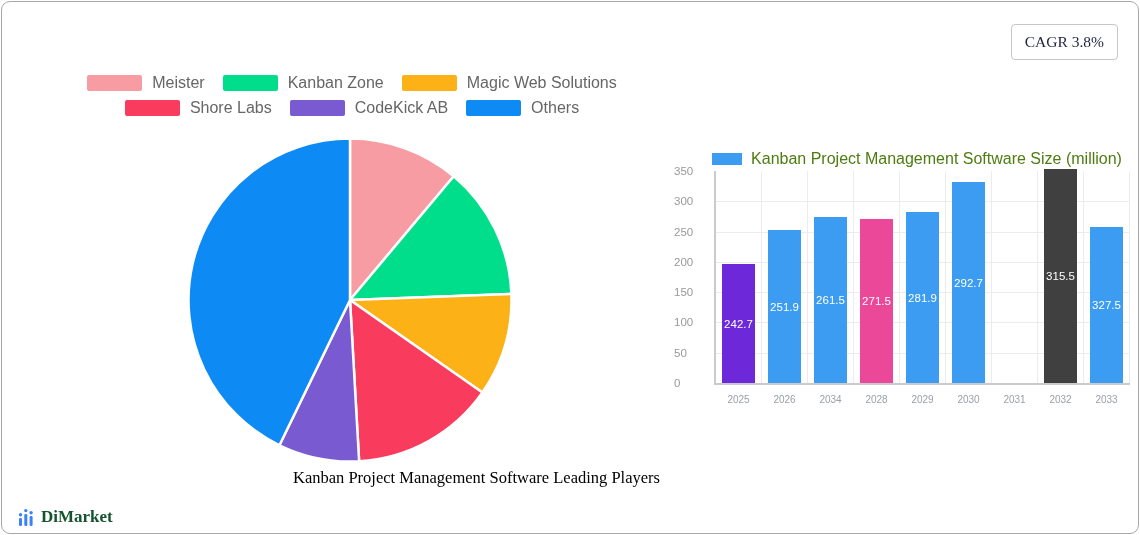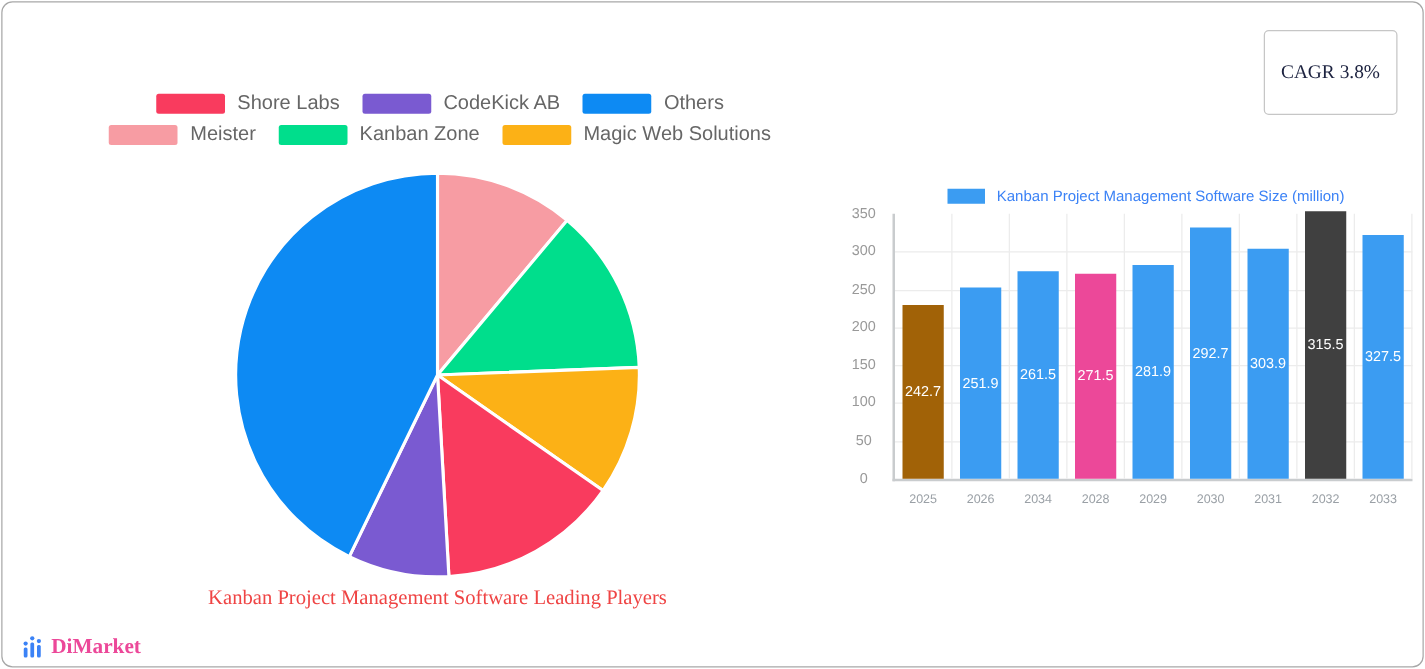--- a/index.html
+++ b/index.html
@@ -1,88 +1,88 @@
 <!DOCTYPE html>
 <html><head>
 <meta charset="utf-8">
 <style>
   html,body{margin:0;padding:0;background:#fff;}
   .frame{position:relative;width:1140px;height:535px;font-family:"Liberation Sans",sans-serif;overflow:hidden;}
   .card{position:absolute;inset:1px;background:#fff;border:1px solid #a8a8a8;border-radius:9px;}
 
   
-  .cagr{position:absolute;top:22px;right:20px;padding:24px 13px;border:1px solid #c6c6c6;border-radius:4px;
+  .cagr{position:absolute;top:22px;right:20px;padding:8px 13px;border:1px solid #c6c6c6;border-radius:4px;
         font-family:"Liberation Serif",serif;font-size:15.5px;color:#1d2340;background:#fff;}
 
   
   .pie-legend{position:absolute;left:40px;top:72px;width:620px;display:flex;flex-direction:column;gap:7px;}
   .legend-row{display:flex;justify-content:center;gap:18px;}
   .legend-item{display:flex;align-items:center;gap:10px;cursor:pointer;}
   .legend-swatch{width:55px;height:16px;border-radius:2px;}
   .legend-label{font-size:16px;color:#666;}
 
   
   .pie-wrap{position:absolute;left:185px;top:135px;width:326px;height:326px;}
-  .pie-title{position:absolute;left:38px;top:466px;width:620px;text-align:center;
-             font-family:"Liberation Serif",serif;font-size:16.5px;color:#ef4444;}
+  .pie-title{position:absolute;left:38px;top:466px;width:620px;text-align:right;
+             font-family:"Liberation Serif",serif;font-size:16.5px;color:#000000;}
 
   
   .bar-legend{position:absolute;left:690px;top:148px;width:450px;display:flex;justify-content:center;align-items:center;gap:9px;}
   .bar-legend-swatch{width:30px;height:12px;}
-  .bar-legend-label{font-size:12px;color:#3b82f6;}
+  .bar-legend-label{font-size:16px;color:#4d7c0f;}
   .bar-plot{position:absolute;left:712px;top:169px;width:414px;height:212px;
             border-left:2px solid #c9ccce;border-bottom:2px solid #c9ccce;display:flex;}
   .gridline-h{position:absolute;left:0;right:0;height:1px;background:#ececec;z-index:0;}
-  .ytick{position:absolute;left:-42px;width:34px;text-align:center;transform:translateY(-50%);
+  .ytick{position:absolute;left:-42px;width:34px;text-align:left;transform:translateY(-50%);
          font-size:11.5px;color:#999;}
   .bar-slot{position:relative;flex:1;border-right:1px solid #ececec;}
   .bar{position:absolute;bottom:0;left:13%;width:74%;z-index:1;}
   .bar-value{position:absolute;top:50%;left:50%;transform:translate(-50%,-50%);
              color:#fff;font-size:11.5px;white-space:nowrap;}
   .xtick{position:absolute;bottom:-22px;left:0;width:100%;text-align:center;font-size:10px;color:#9aa0a6;}
 
   
   .logo{position:absolute;left:14px;top:505px;display:flex;align-items:center;gap:5px;}
-  .logo-text{font-family:"Liberation Serif",serif;font-size:17px;font-weight:bold;color:#ec4899;}
+  .logo-text{font-family:"Liberation Serif",serif;font-size:17px;font-weight:bold;color:#14532d;}
 </style>
 </head>
 <body>
 
 <div class="frame">
   <div class="card">
 
     <div class="cagr">CAGR 3.8%</div>
 
     <div class="pie-legend">
         <div class="legend-row">
           <div class="legend-item">
+            <span class="legend-swatch" style="background: rgb(247, 156, 163);"></span>
+            <span class="legend-label">Meister</span>
+          </div>
+          <div class="legend-item">
+            <span class="legend-swatch" style="background: rgb(0, 222, 140);"></span>
+            <span class="legend-label">Kanban Zone</span>
+          </div>
+          <div class="legend-item">
+            <span class="legend-swatch" style="background: rgb(252, 177, 22);"></span>
+            <span class="legend-label">Magic Web Solutions</span>
+          </div>
+        </div>
+        <div class="legend-row">
+          <div class="legend-item">
             <span class="legend-swatch" style="background: rgb(249, 59, 94);"></span>
             <span class="legend-label">Shore Labs</span>
           </div>
           <div class="legend-item">
             <span class="legend-swatch" style="background: rgb(122, 90, 209);"></span>
             <span class="legend-label">CodeKick AB</span>
           </div>
           <div class="legend-item">
             <span class="legend-swatch" style="background: rgb(13, 138, 243);"></span>
             <span class="legend-label">Others</span>
-          </div>
-        </div>
-        <div class="legend-row">
-          <div class="legend-item">
-            <span class="legend-swatch" style="background: rgb(247, 156, 163);"></span>
-            <span class="legend-label">Meister</span>
-          </div>
-          <div class="legend-item">
-            <span class="legend-swatch" style="background: rgb(0, 222, 140);"></span>
-            <span class="legend-label">Kanban Zone</span>
-          </div>
-          <div class="legend-item">
-            <span class="legend-swatch" style="background: rgb(252, 177, 22);"></span>
-            <span class="legend-label">Magic Web Solutions</span>
           </div>
         </div>
       </div>
 
     <div class="pie-wrap">
       <svg id="pie-svg" width="326" height="326" viewBox="0 0 326 326">
           <path d="M 163 163 L 163.00 1.50 A 161.5 161.5 0 0 1 266.72 39.21 Z" fill="#f79ca3" stroke="#ffffff" stroke-width="2.5" stroke-linejoin="round"></path>
           <path d="M 163 163 L 266.72 39.21 A 161.5 161.5 0 0 1 324.39 156.91 Z" fill="#00de8c" stroke="#ffffff" stroke-width="2.5" stroke-linejoin="round"></path>
           <path d="M 163 163 L 324.39 156.91 A 161.5 161.5 0 0 1 295.42 255.45 Z" fill="#fcb116" stroke="#ffffff" stroke-width="2.5" stroke-linejoin="round"></path>
           <path d="M 163 163 L 295.42 255.45 A 161.5 161.5 0 0 1 172.13 324.24 Z" fill="#f93b5e" stroke="#ffffff" stroke-width="2.5" stroke-linejoin="round"></path>
@@ -107,21 +107,21 @@
         <div class="gridline-h" style="top: 121.143px;"></div>
         <div class="ytick" style="top: 121.143px;">150</div>
         <div class="gridline-h" style="top: 90.8571px;"></div>
         <div class="ytick" style="top: 90.8571px;">200</div>
         <div class="gridline-h" style="top: 60.5714px;"></div>
         <div class="ytick" style="top: 60.5714px;">250</div>
         <div class="gridline-h" style="top: 30.2857px;"></div>
         <div class="ytick" style="top: 30.2857px;">300</div>
         <div class="ytick" style="top: 0px;">350</div>
         <div class="bar-slot">
-          <div class="bar" style="height: 139px; background: #a16207;">
+          <div class="bar" style="height: 119px; background: #6d28d9;">
             <span class="bar-value">242.7</span>
           </div>
           <div class="xtick">2025</div>
         </div>
         <div class="bar-slot">
           <div class="bar" style="height: 152.6px; background: rgb(59, 156, 242);">
             <span class="bar-value">251.9</span>
           </div>
           <div class="xtick">2026</div>
         </div>
@@ -143,33 +143,30 @@
           </div>
           <div class="xtick">2029</div>
         </div>
         <div class="bar-slot">
           <div class="bar" style="height: 201px; background: rgb(59, 156, 242);">
             <span class="bar-value">292.7</span>
           </div>
           <div class="xtick">2030</div>
         </div>
         <div class="bar-slot">
-          <div class="bar" style="height: 184.1px; background: rgb(59, 156, 242);">
-            <span class="bar-value">303.9</span>
-          </div>
           <div class="xtick">2031</div>
         </div>
         <div class="bar-slot">
           <div class="bar" style="height: 214px; background: #404040; margin-top: 48px;">
             <span class="bar-value">315.5</span>
           </div>
           <div class="xtick">2032</div>
         </div>
         <div class="bar-slot">
-          <div class="bar" style="height: 195px; background: rgb(59, 156, 242);">
+          <div class="bar" style="height: 156px; background: rgb(59, 156, 242);">
             <span class="bar-value">327.5</span>
           </div>
           <div class="xtick">2033</div>
         </div>
       </div>
 
     <div class="logo">
       <svg width="20" height="20" viewBox="0 0 15 20">
         <g id="logo-icon-g" fill="#3b82f6">
           <rect x="0.5" y="11" width="3" height="8" rx="1.2"></rect>

